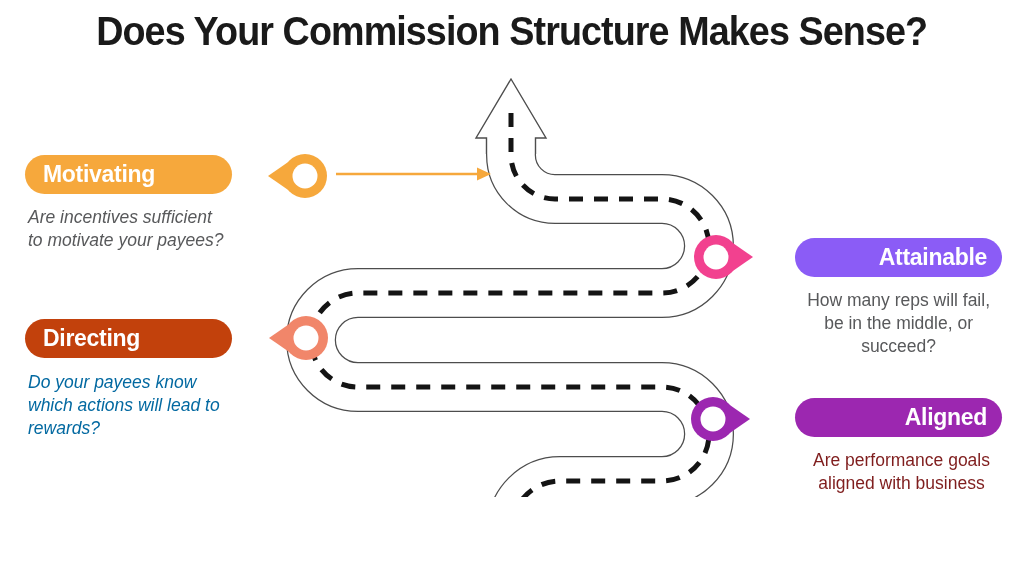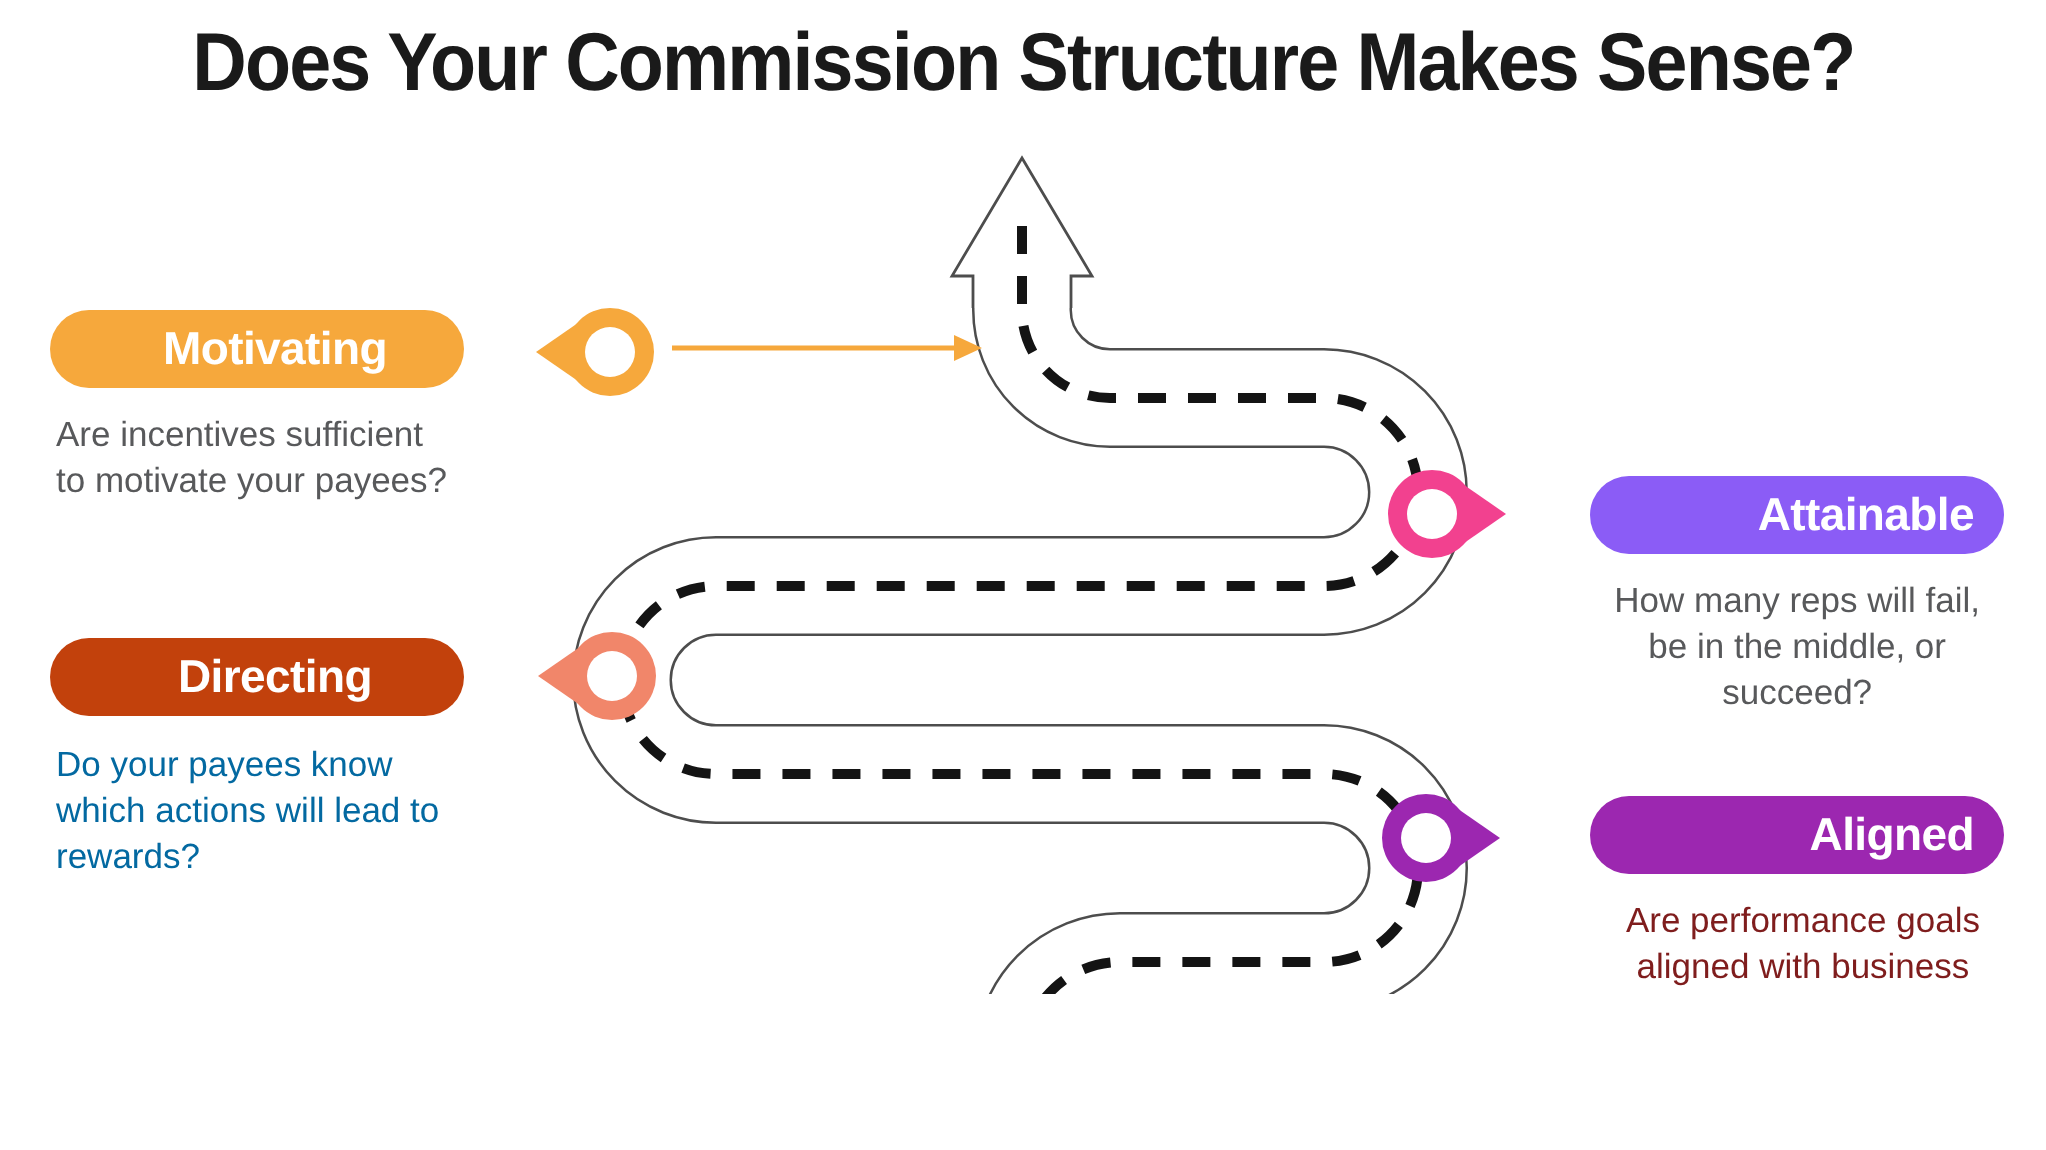--- a/index.html
+++ b/index.html
@@ -43,34 +43,34 @@
     height: 39px;
     width: 207px;
     border-radius: 20px;
     color: #ffffff;
     font-weight: bold;
     font-size: 23px;
     line-height: 39px;
     letter-spacing: -0.3px;
     box-sizing: border-box;
   }
-  .pill-left  { left: 25px;  padding-left: 18px;  text-align: center; }
+  .pill-left  { left: 25px;  padding-left: 18px;  text-align: left; }
   .pill-right { left: 795px; padding-right: 15px; text-align: right; }
   .pill-motivating { top: 155px; }
   .pill-directing  { top: 319px; }
   .pill-attainable { top: 238px; }
   .pill-aligned    { top: 398px; }
   .desc {
     position: absolute;
     font-size: 17.5px;
     line-height: 23px;
     white-space: pre-line;
     color: #58595b;
   }
-  .desc-left  { left: 28px;  text-align: left; }
+  .desc-left  { left: 28px;  text-align: left; font-style: italic; }
   .desc-right { right: 33px; text-align: center; }
   .desc-motivating { top: 206px; }
   .desc-directing  { top: 371px; }
   .desc-attainable { top: 289px; }
   .desc-aligned    { top: 449px; }
 </style>
 </head>
 <body>
 
 <div class="canvas">

